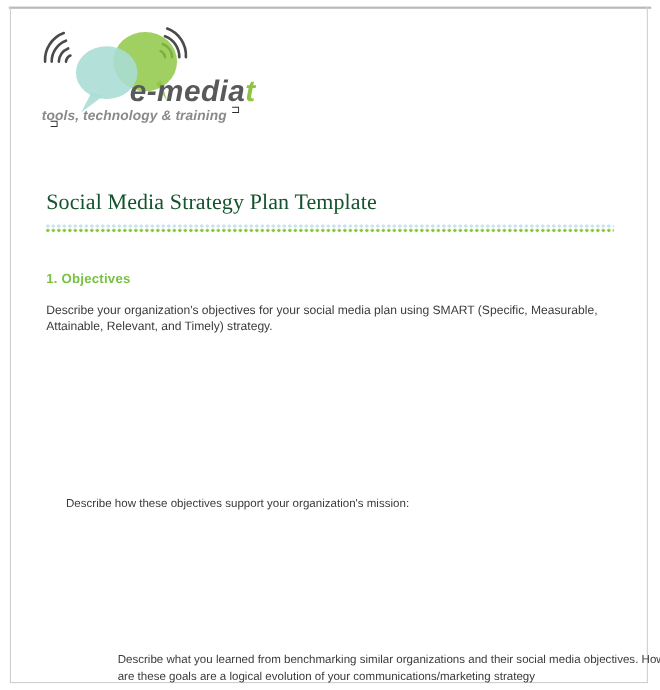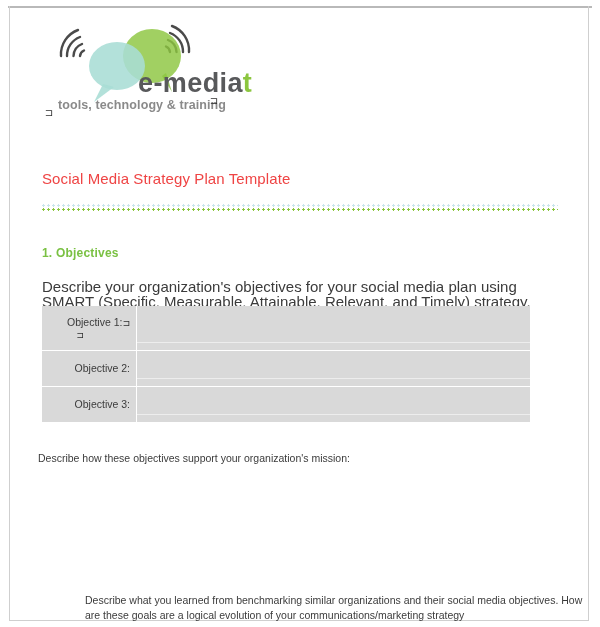--- a/index.html
+++ b/index.html
@@ -36,47 +36,49 @@
     background: #cfcfcf;
   }
   .frame-bottom {
     position: absolute; left: 9px; top: 620px; width: 580px; height: 1px;
     background: #cfcfcf;
   }
 
   
   #logo {
     position: absolute;
-    left: 54px;
+    left: 34px;
     top: 14px;
     width: 215px;
     height: 100px;
+    font-style: italic;
   }
   #logo svg { display: block; }
 
   .logo-artifact {
     position: absolute;
     font-family: "DejaVu Sans", sans-serif;
     font-size: 10px;
     color: #2e2e2e;
     line-height: 1;
   }
   #artifact-a { left: 45px; top: 108px; }
   #artifact-b { left: 210px; top: 96px; }
 
   
   #title {
     position: absolute;
     left: 42px;
     top: 160px;
-    font-size: 15px;
-    color: #ef4444;
+    font-size: 20px;
+    color: #14532d;
     font-weight: 400;
     letter-spacing: 0.1px;
     white-space: nowrap;
+    font-family: Liberation Serif, serif;
   }
 
   
   #divider {
     position: absolute;
     left: 41px;
     top: 204px;
     width: 517px;
     height: 7px;
   }
@@ -100,21 +102,21 @@
     color: #7ac143;
     letter-spacing: 0.2px;
   }
 
   
   #intro {
     position: absolute;
     left: 42px;
     top: 264px;
     width: 508px;
-    font-size: 15px;
+    font-size: 11px;
     line-height: 15px;
     color: #3b3b3b;
   }
 
   
   #objectives-table {
     position: absolute;
     left: 42px;
     top: 306px;
     width: 488px;
@@ -162,21 +164,21 @@
   }
   .inline-artifact {
     font-family: "DejaVu Sans", sans-serif;
     font-size: 9px;
     color: #2e2e2e;
   }
 
   
   .prompt {
     position: absolute;
-    left: 38px;
+    left: 60px;
     font-size: 10.5px;
     line-height: 15px;
     color: #3b3b3b;
     width: 510px;
   }
   #prompt-mission { top: 440px; }
   #prompt-benchmark { top: 582px; margin-left: 47px; }
 </style>
 </head>
 <body>
@@ -228,40 +230,17 @@
 
   <div id="divider">
     <div class="dots dots-blue"></div>
     <div class="dots dots-green"></div>
   </div>
 
   <h2 id="section-heading">1. Objectives</h2>
 
   <p id="intro">Describe your organization's objectives for your social media plan using SMART (Specific, Measurable, Attainable, Relevant, and Timely) strategy.</p>
 
-  <table id="objectives-table">
-    <tbody>
-      <tr class="row-tall">
-        <td class="cell-label">
-          <span class="label-inner"><span>Objective 1:</span><span class="inline-artifact">⊐</span></span>
-          <span class="label-artifact">⊐</span>
-        </td>
-        <td class="cell-value"></td>
-      </tr>
-      <tr>
-        <td class="cell-label">
-          <span class="label-inner">Objective 2:</span>
-        </td>
-        <td class="cell-value"></td>
-      </tr>
-      <tr>
-        <td class="cell-label">
-          <span class="label-inner">Objective 3:</span>
-        </td>
-        <td class="cell-value"></td>
-      </tr>
-    </tbody>
-  </table>
 
   <p class="prompt" id="prompt-mission">Describe how these objectives support your organization's mission:</p>
   <p class="prompt" id="prompt-benchmark">Describe what you learned from benchmarking similar organizations and their social media objectives. How are these goals are a logical evolution of your communications/marketing strategy</p>
 
 </div>
 
 </body></html>

